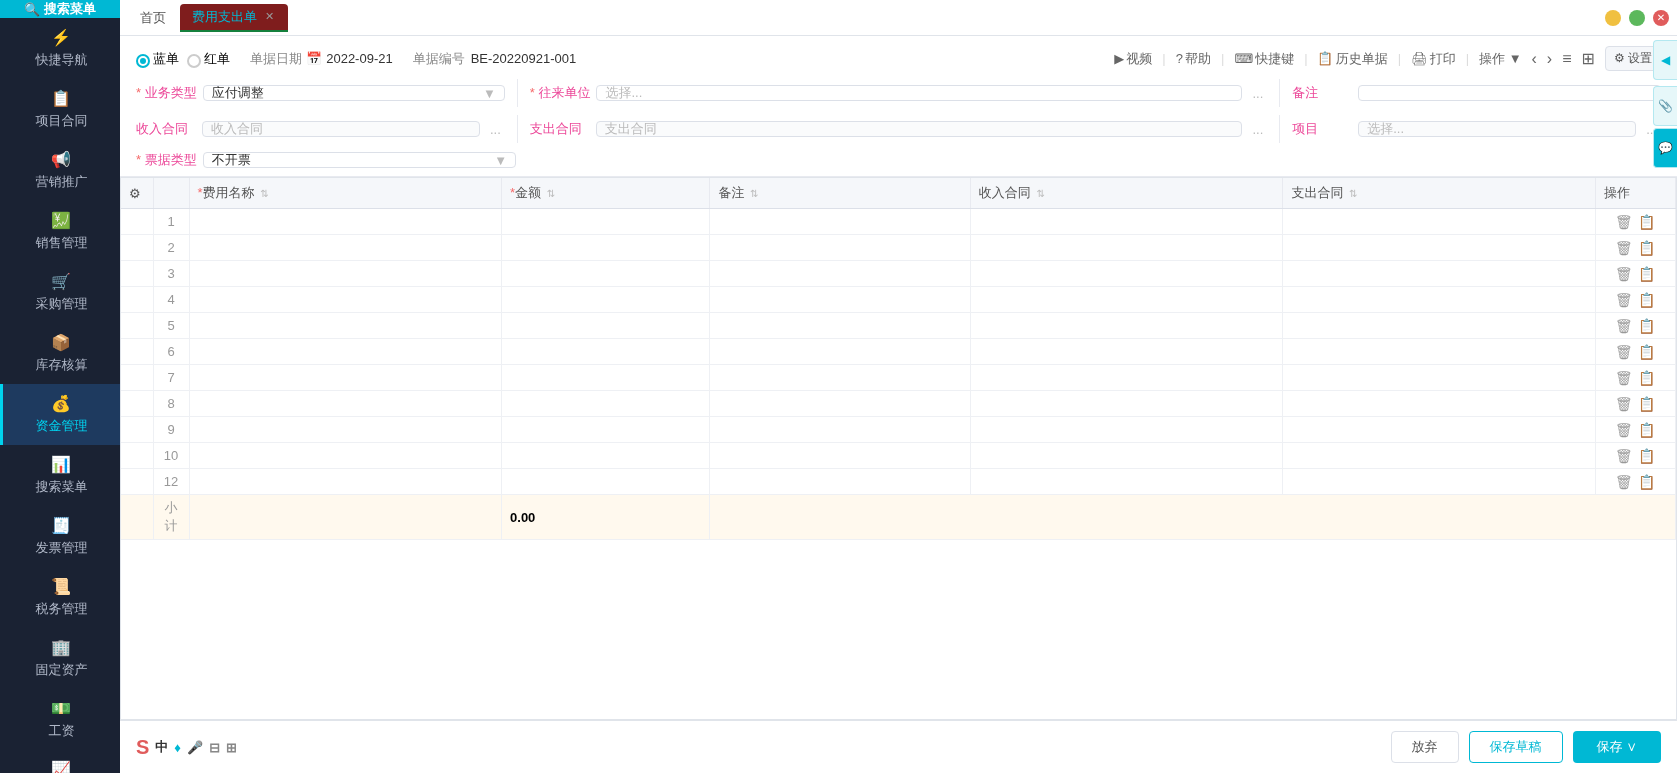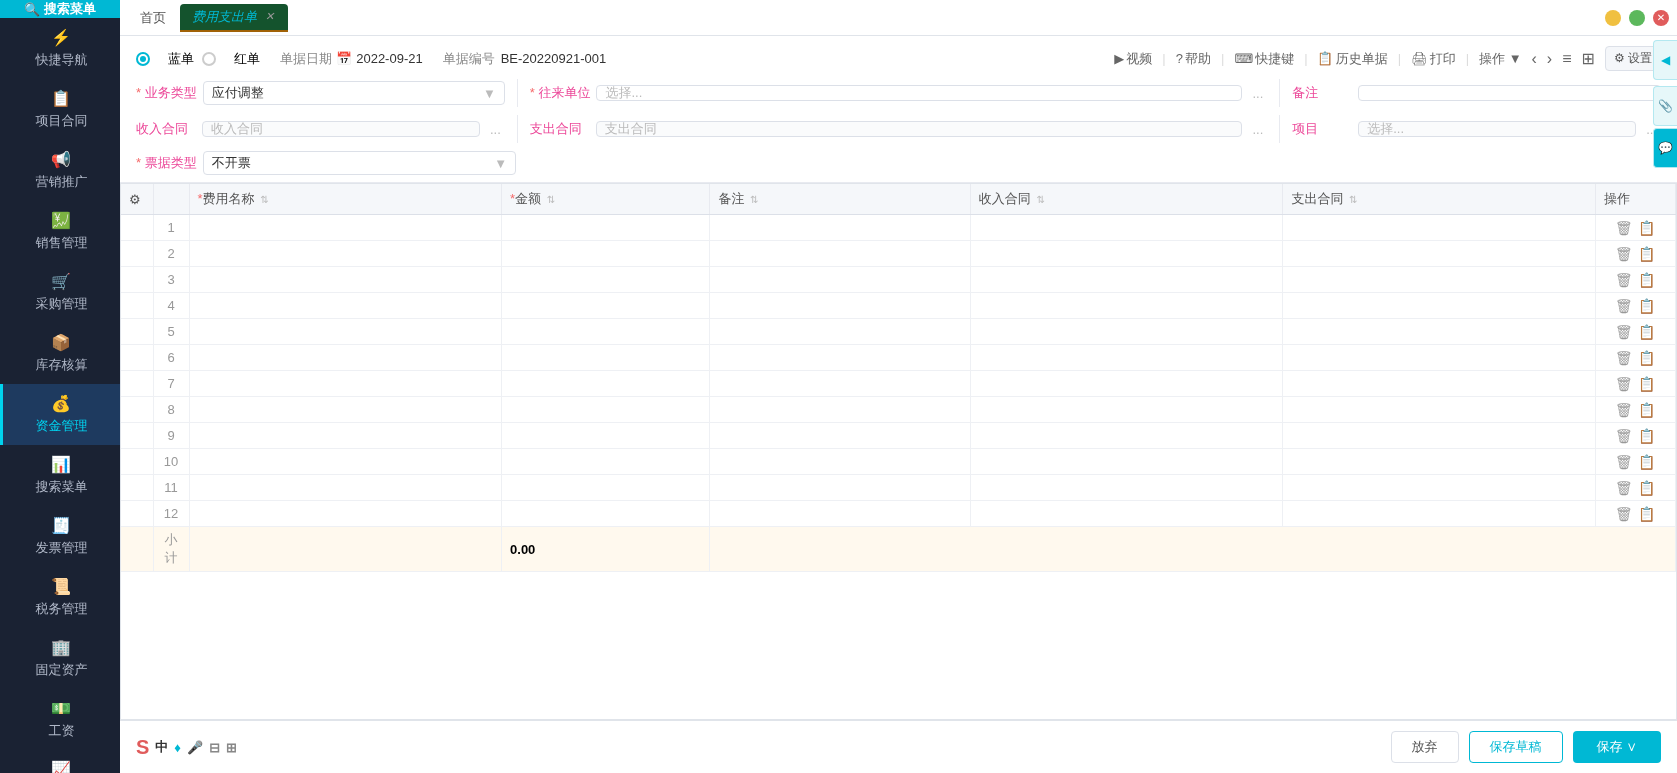--- a/index.html
+++ b/index.html
@@ -67,24 +67,23 @@
       align-items: center;
       padding: 0 12px;
       height: 28px;
       border-radius: 4px 4px 0 0;
       cursor: pointer;
       font-size: 13px;
       color: #555;
       gap: 6px;
     }
     .tab.active {
-      background: #14532d;
+      background: #7f1d1d;
       color: #00b8d4;
-      border-bottom: 2px solid #a16207;
-      font-style: italic;
+      border-bottom: 2px solid #15803d;
     }
     .tab-close {
       font-size: 11px;
       color: #999;
       cursor: pointer;
       padding: 0 2px;
     }
     .window-controls {
       margin-left: auto;
       display: flex;
@@ -94,21 +93,21 @@
       width: 16px; height: 16px;
       border-radius: 50%;
       cursor: pointer;
       display: flex; align-items: center; justify-content: center;
       font-size: 10px;
     }
     .wc-min { background: #f0c040; }
     .wc-max { background: #5cb85c; }
     .wc-close { background: #e05c5c; color: white; }
     .radio-group { display: flex; align-items: center; gap: 8px; }
-    .radio-item { display: flex; align-items: center; gap: 18px; cursor: pointer; }
+    .radio-item { display: flex; align-items: flex-end; gap: 3px; cursor: pointer; }
     .radio-dot {
       width: 14px; height: 14px;
       border-radius: 50%;
       border: 2px solid #ccc;
       display: flex; align-items: center; justify-content: center;
     }
     .radio-dot.checked { border-color: #00b8d4; }
     .radio-dot.checked::after {
       content: ''; width: 6px; height: 6px;
       border-radius: 50%; background: #00b8d4;
@@ -157,21 +156,21 @@
     }
     .form-select {
       flex: 1;
       border: 1px solid #dce0e8;
       border-radius: 4px;
       padding: 3px 8px;
       color: #333;
       display: flex; align-items: center; justify-content: space-between;
       cursor: pointer;
       background: #fff;
-      height: 24px;
+      height: 16px;
     }
     .form-input {
       flex: 1;
       border: 1px solid #dce0e8;
       border-radius: 4px;
       padding: 3px 8px;
       color: #aaa;
       height: 16px;
       background: #fafbfc;
     }
@@ -668,35 +667,20 @@
       <td></td>
       <td>
         <div class="ops-btns">
           <span class="op-btn">🗑</span>
           <span class="op-btn">📋</span>
         </div>
       </td>
     </tr>
           <tr>
       <td></td>
-      <td class="row-num">11</td>
-      <td></td>
-      <td></td>
-      <td></td>
-      <td></td>
-      <td></td>
-      <td>
-        <div class="ops-btns">
-          <span class="op-btn">🗑</span>
-          <span class="op-btn">📋</span>
-        </div>
-      </td>
-    </tr>
-          <tr>
-      <td></td>
       <td class="row-num">12</td>
       <td></td>
       <td></td>
       <td></td>
       <td></td>
       <td></td>
       <td>
         <div class="ops-btns">
           <span class="op-btn">🗑</span>
           <span class="op-btn">📋</span>

